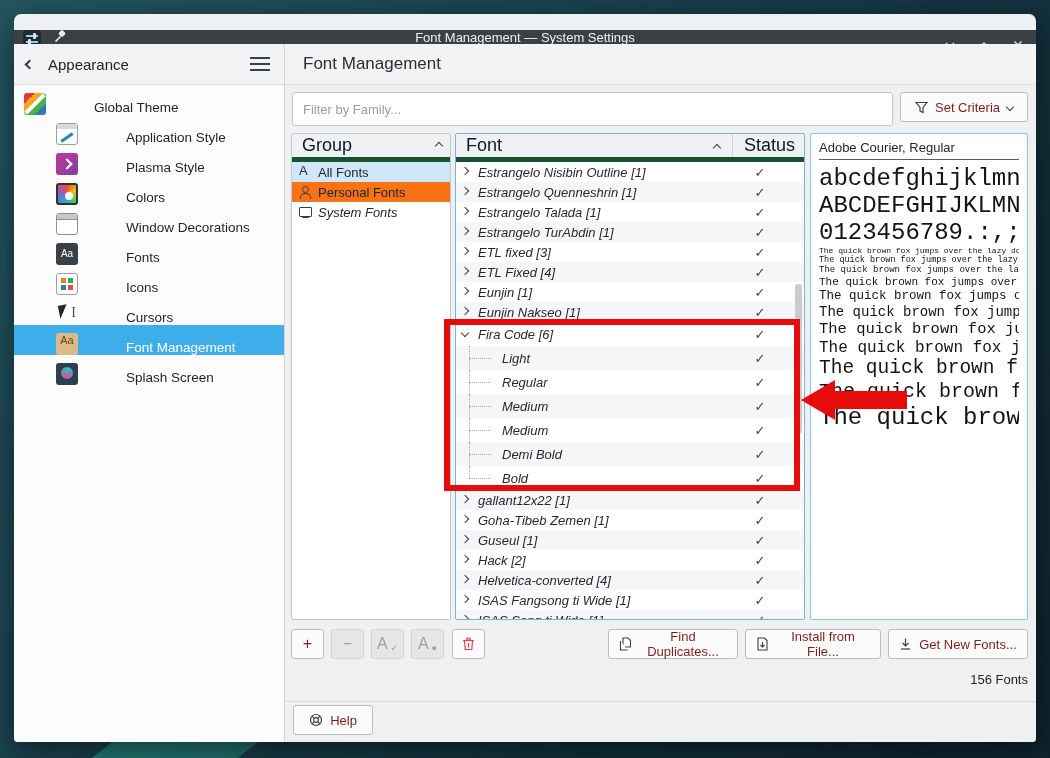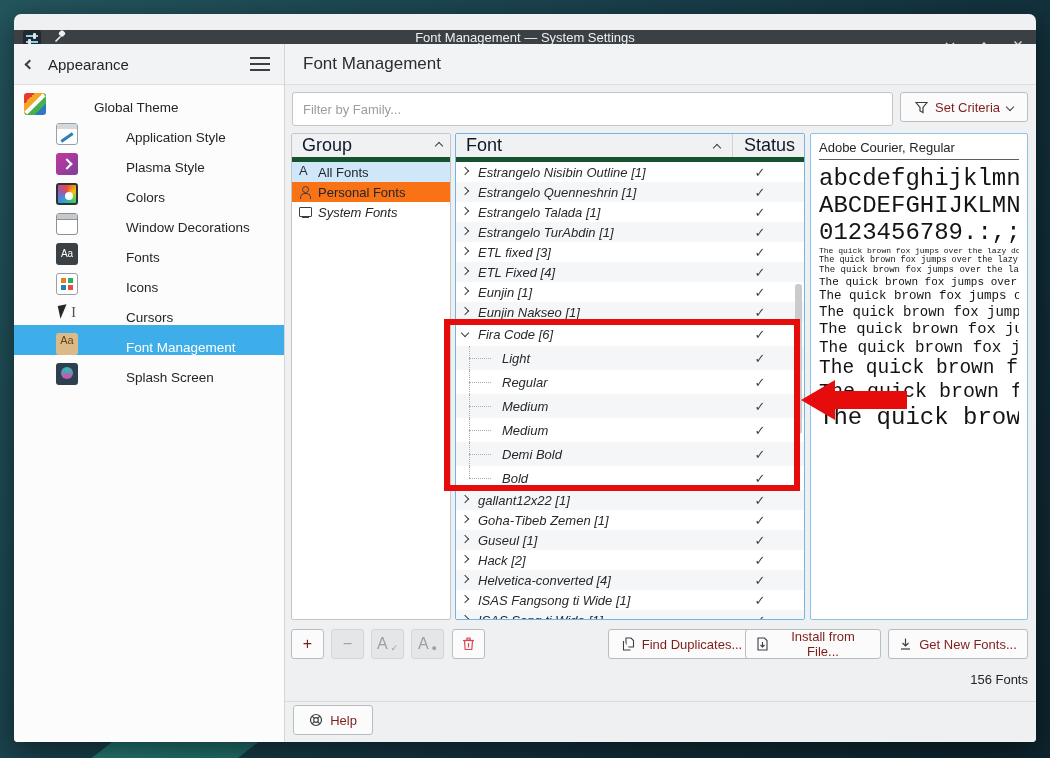--- a/index.html
+++ b/index.html
@@ -449,21 +449,21 @@
           <svg class="ic" width="13" height="14" viewBox="0 0 13 14">
             <g fill="none" stroke="#da4453" stroke-width="1.2">
               <path d="M2.5 3.5 H10.5 L9.8 12.5 H3.2 Z"></path>
               <line x1="1" y1="3.5" x2="12" y2="3.5"></line>
               <rect x="4.8" y="1" width="3.4" height="2" rx="0.5"></rect>
               <line x1="6.5" y1="6" x2="6.5" y2="10.5"></line>
             </g>
           </svg>
         </button>
 
-        <button class="btn wide-btn" style="left:323px; width:148px;">
+        <button class="btn wide-btn" style="left:323px; width:130px;">
           <svg class="ic" width="13" height="14" viewBox="0 0 13 14">
             <g fill="#fff" stroke="#3a3f44" stroke-width="1.1">
               <path d="M4 1 H9 L11.5 3.5 V10 H4 Z"></path>
               <path d="M1.5 4 V13 H8.5"></path>
             </g>
           </svg>
           <span>Find Duplicates...</span>
         </button>
         <button class="btn wide-btn" style="left:460px; width:136px;">
           <svg class="ic" width="13" height="14" viewBox="0 0 13 14">

